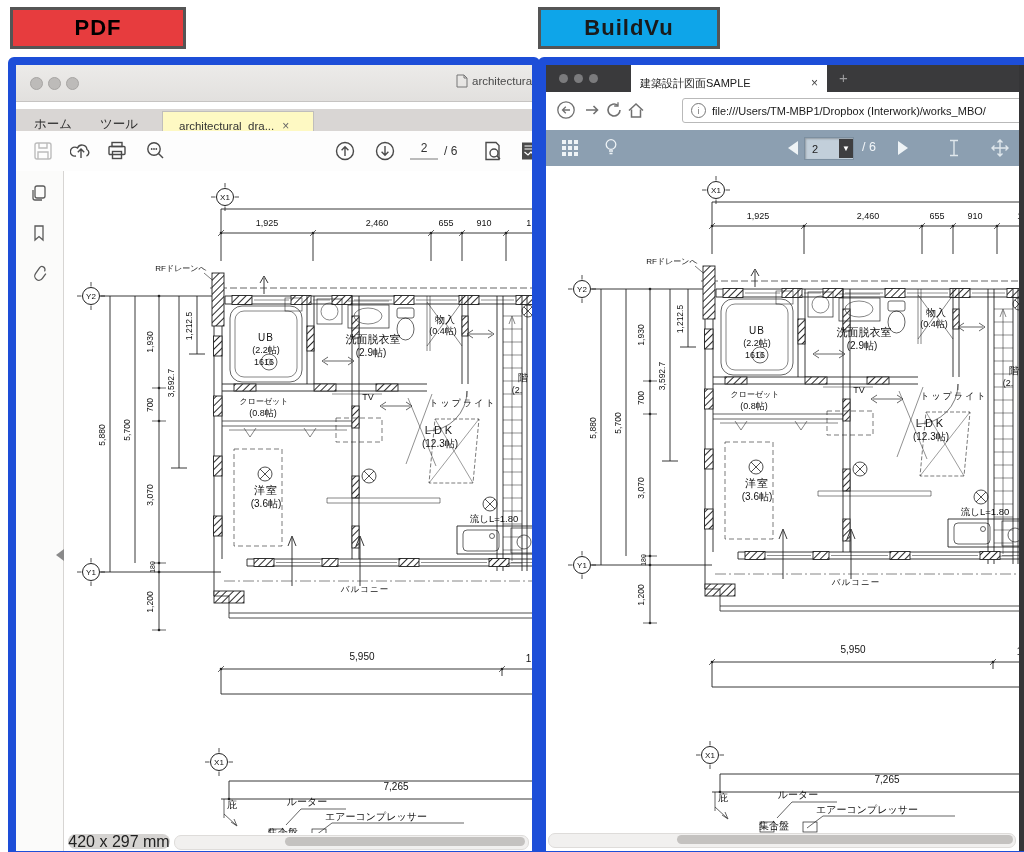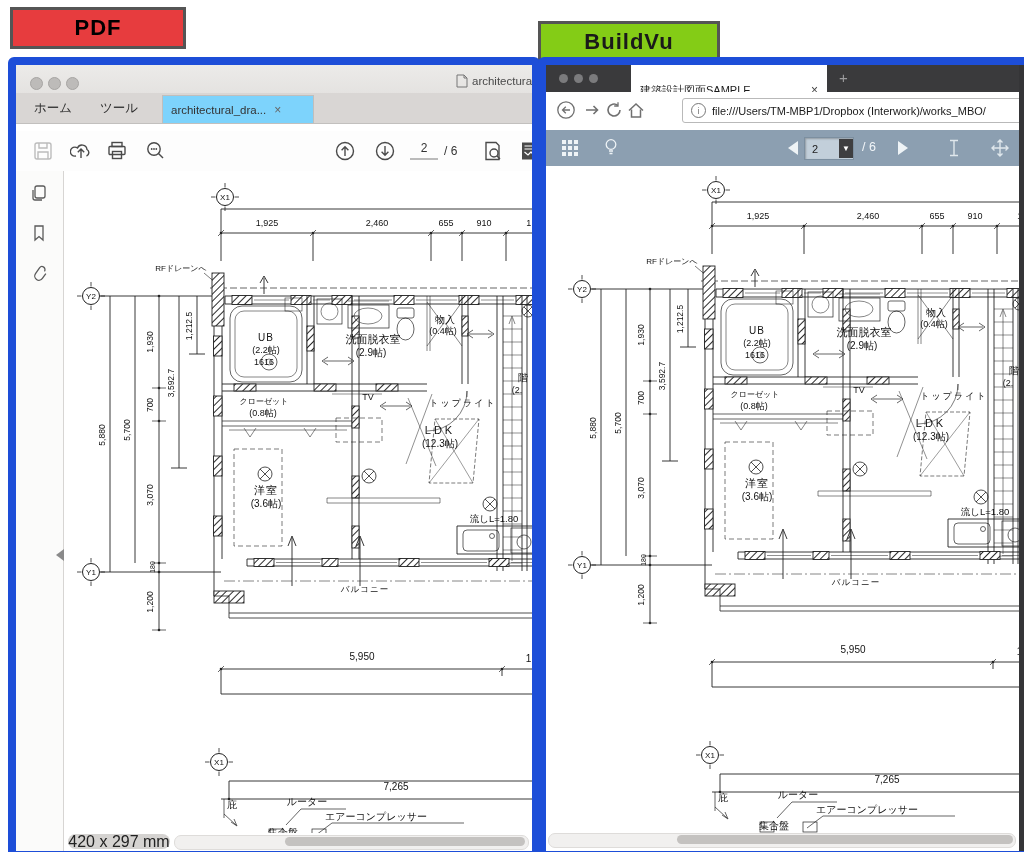--- a/index.html
+++ b/index.html
@@ -3,53 +3,53 @@
 <meta charset="utf-8">
 <style>
   html,body{margin:0;padding:0;background:#fff;}
   #stage{position:relative;width:1024px;height:852px;background:#fff;overflow:hidden;
          font-family:"Liberation Sans",sans-serif;}
   .abs{position:absolute;}
   
   .badge{display:flex;align-items:center;justify-content:center;font-weight:bold;
          border:3px solid #555;font-size:22px;letter-spacing:1px;}
   .badge-pdf{left:10px;top:7px;width:170px;height:36px;background:#e73c3e;color:#000000;}
-  .badge-bv{left:538px;top:21px;width:176px;height:36px;background:#84cc16;color:#1a1a1a;}
+  .badge-bv{left:538px;top:7px;width:176px;height:36px;background:#0ea5e9;color:#1a1a1a;}
   
   .win{border:8px solid #1d4ed8;border-radius:6px;background:#fff;overflow:hidden;}
   #win-pdf{left:8px;top:57px;width:516px;height:786px;}
   #win-bv{left:538px;top:57px;width:482px;height:786px;}
   
   .p-title{left:0;top:0;right:0;height:36px;background:linear-gradient(#ecebe9,#e2e0de);border-bottom:1px solid #c6c4c2;}
   .tl-dot{width:11px;height:11px;border-radius:50%;background:#bdbbb9;border:1px solid #a7a5a3;top:12px;}
   .p-titletext{top:9px;left:440px;white-space:nowrap;color:#4a4a4a;font-size:11.5px;display:flex;gap:4px;align-items:center;}
-  .p-menurow{left:0;top:28px;right:0;height:30px;background:#d9d6d4;border-bottom:1px solid #c2c0be;}
+  .p-menurow{left:0;top:44px;right:0;height:30px;background:#d9d6d4;border-bottom:1px solid #c2c0be;}
   .p-menuitem{top:7px;font-size:12.5px;color:#2b2b2b;}
-  .p-doctab{left:146px;top:2px;width:152px;height:28px;background:#7dd3fc;border:1px solid #c0bebc;border-bottom:none;
-            display:flex;align-items:center;gap:8px;padding:0 8px;box-sizing:border-box;}
+  .p-doctab{left:146px;top:2px;width:152px;height:28px;background:#fef9c3;border:1px solid #c0bebc;border-bottom:none;
+            display:flex;align-items:center;gap:8px;padding:0 16px;box-sizing:border-box;}
   .p-doctab .lbl{font-size:11.5px;color:#333;white-space:nowrap;}
   .p-doctab .x{color:#666;font-size:12px;}
   .p-toolbar{left:0;top:66px;right:0;height:40px;background:#fdfdfd;border-bottom:1px solid #d5d3d1;}
   .ticon{top:9px;width:22px;height:22px;}
   .pagebox{top:10px;left:394px;width:28px;text-align:center;font-size:12px;color:#333;border-bottom:2px solid #bbb;padding-bottom:3px;}
   .pagetotal{top:13px;left:428px;font-size:12px;color:#333;}
   .p-body{left:0;top:106px;right:0;bottom:0;background:#fff;}
   .p-side{left:0;top:0;width:47px;bottom:0;background:#fbfbfa;border-right:1px solid #d7d5d3;}
   .sicon{left:13px;width:20px;height:20px;}
   .collapse{left:40px;top:378px;width:0;height:0;border-top:6px solid transparent;border-bottom:6px solid transparent;border-right:8px solid #8a8a8a;}
   .p-content{left:48px;top:0;right:0;bottom:18px;overflow:hidden;background:#fff;}
   .p-statusrow{left:48px;right:0;bottom:0;height:18px;background:#fff;}
   .lozenge{left:4px;top:1px;width:102px;height:15px;background:#d5d3d1;border-radius:8px;
            font-size:16px;color:#222;display:flex;align-items:center;justify-content:center;}
   .scrolltrack{top:2px;height:13px;background:#f1f0ef;border:1px solid #dedcda;border-radius:7px;}
   .scrollthumb{top:1px;height:9px;background:#c4c2c0;border-radius:5px;}
   
   .b-tabbar{left:0;top:0;right:0;height:27px;background:#3a3a3c;}
   .b-dot{width:9px;height:9px;border-radius:50%;background:#7b7b7d;top:9px;}
-  .b-tab{left:85px;top:0;width:196px;height:27px;background:#fff;display:flex;align-items:flex-start;gap:8px;padding:18px 9px;box-sizing:border-box;}
+  .b-tab{left:85px;top:0;width:196px;height:27px;background:#fff;display:flex;align-items:center;gap:8px;padding:18px 9px;box-sizing:border-box;}
   .b-tab .lbl{font-size:11px;color:#1a1a1a;white-space:nowrap;overflow:hidden;flex:1;}
   .b-tab .x{color:#444;font-size:12px;}
   .b-plus{left:293px;top:4px;color:#9c9c9e;font-size:15px;}
   .b-urlbar{left:0;top:27px;right:0;height:38px;background:#fff;border-bottom:1px solid #d6d6d6;}
   .nicon{top:8px;width:20px;height:20px;}
   .urlfield{left:136px;right:5px;top:6px;height:25px;border:1px solid #b9b9b9;border-radius:3px;
             display:flex;align-items:center;gap:6px;padding:0 8px;box-sizing:border-box;}
   .urlfield .i{width:13px;height:13px;border:1px solid #777;border-radius:50%;color:#777;font-size:9px;
                display:flex;align-items:center;justify-content:center;flex:none;}
   .urlfield .u{font-size:11px;color:#1a1a1a;white-space:nowrap;font-weight:normal;}

